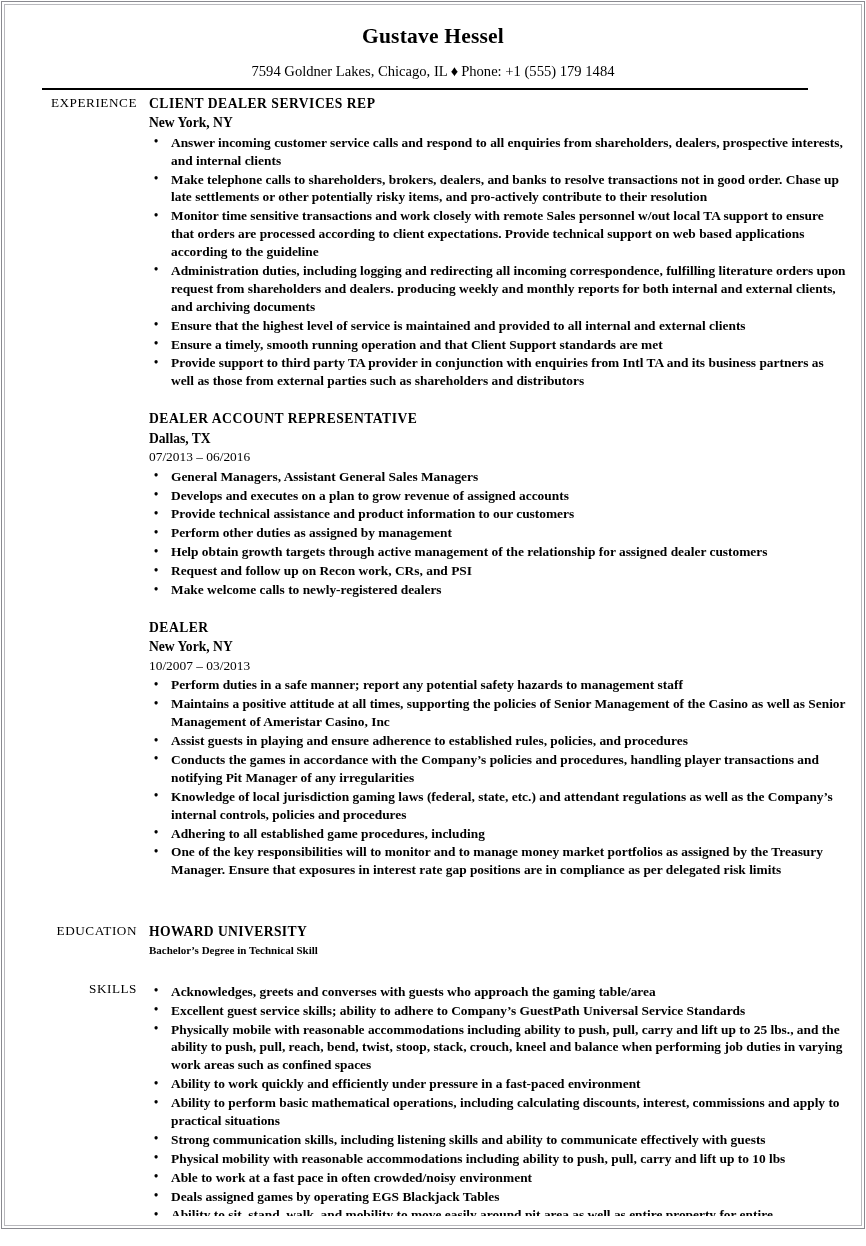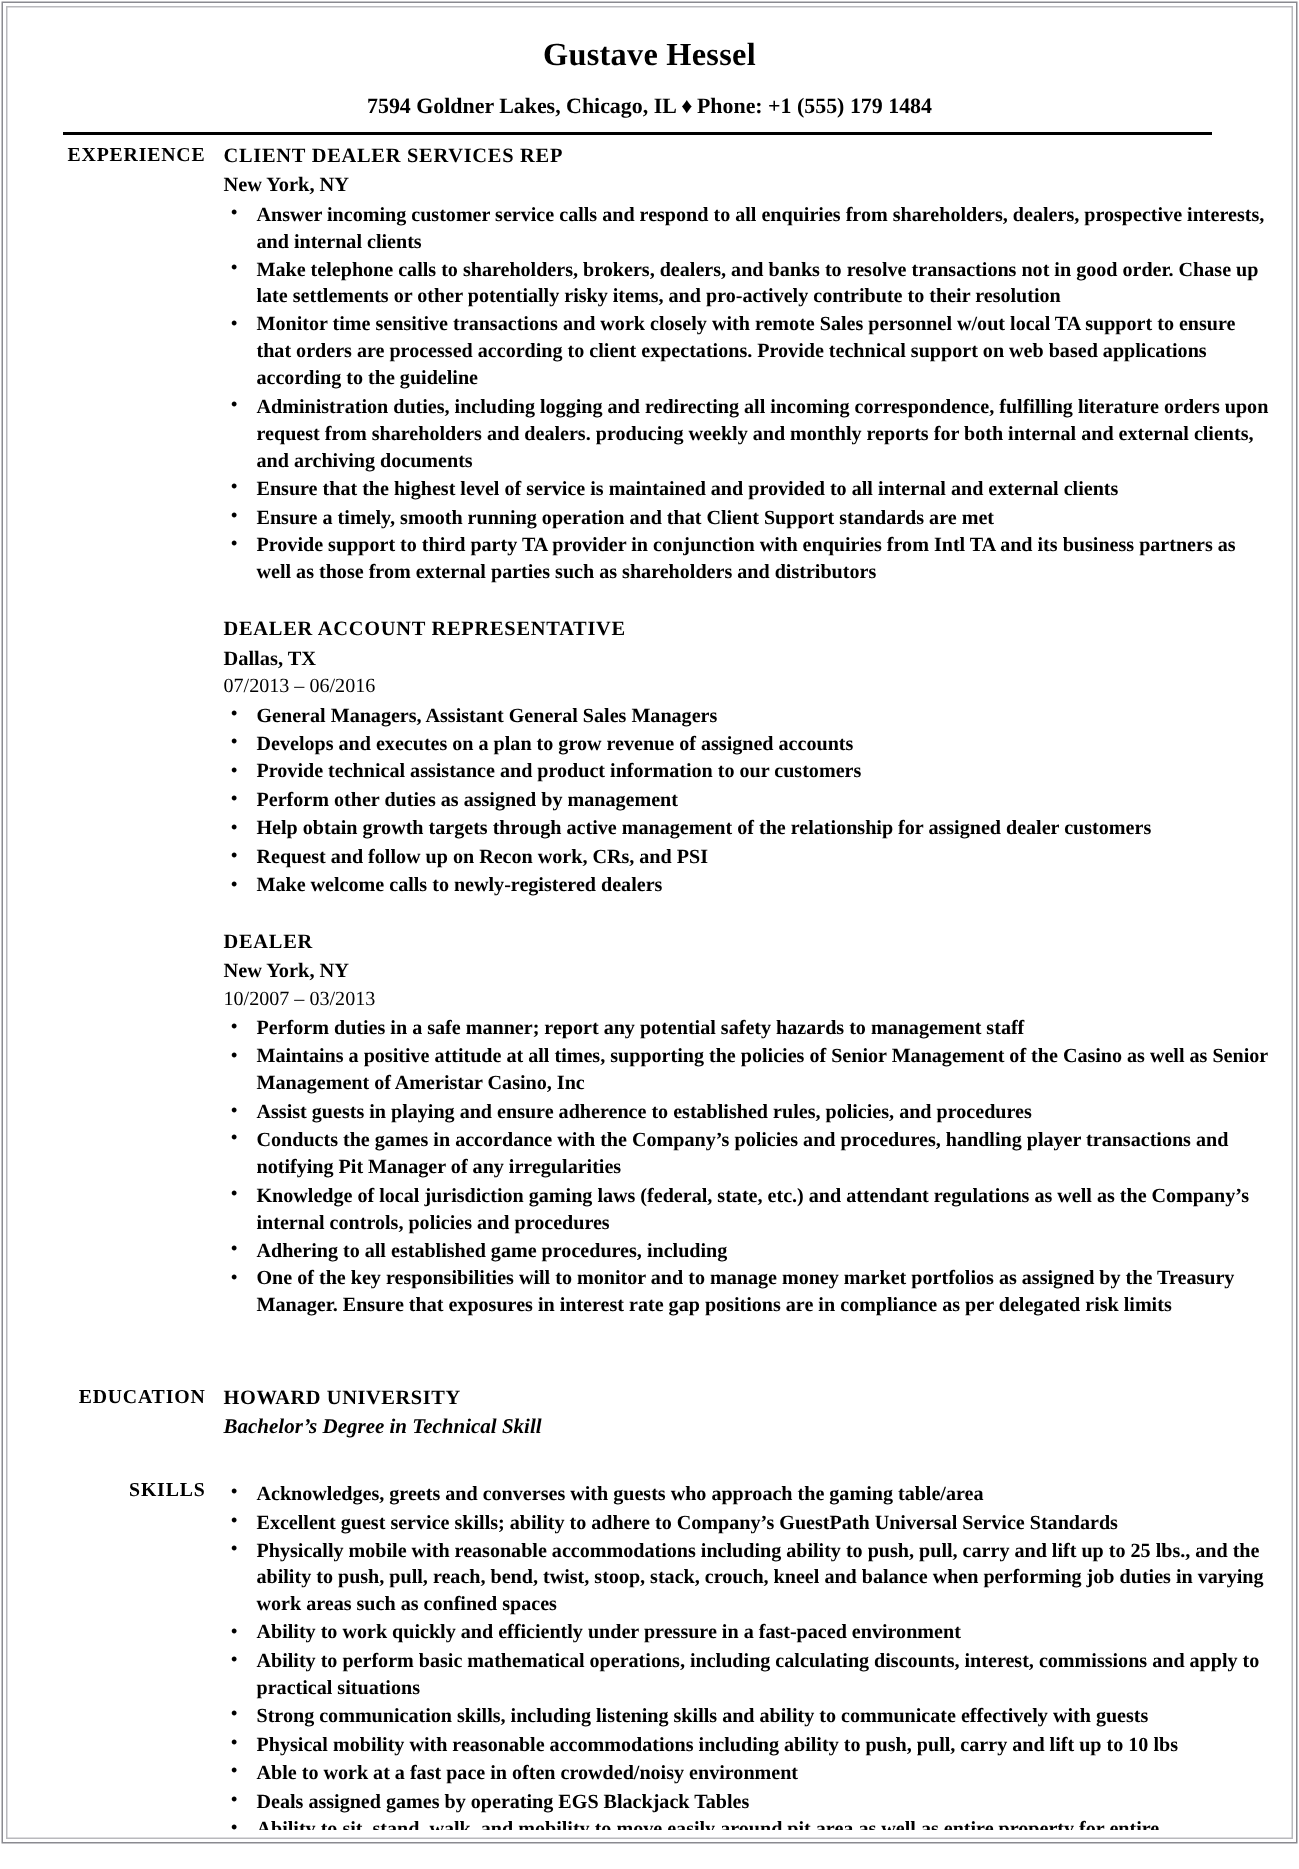--- a/index.html
+++ b/index.html
@@ -57,21 +57,21 @@
   }
   .hdr-name {
     font-size: 21.5px;
     font-weight: bold;
     letter-spacing: 0.2px;
     line-height: 1.1;
   }
   .hdr-contact {
     margin-top: 14px;
     font-size: 14.6px;
-    font-weight: bold;
+    font-weight: normal;
     line-height: 1.1;
   }
   .hdr-contact .sep {
     padding: 0 3px;
   }
   .hdr-rule {
     margin: 9px auto 0 auto;
     margin-left: 34px;
     margin-right: 50px;
     border-top: 2.4px solid #000000;
@@ -83,21 +83,21 @@
     display: flex;
     align-items: flex-start;
   }
   .sec-label {
     width: 141px;
     flex: 0 0 141px;
     text-align: right;
     padding-right: 12px;
     box-sizing: border-box;
     font-size: 13.2px;
-    font-weight: bold;
+    font-weight: normal;
     letter-spacing: 0.55px;
   }
   .sec-body {
     flex: 1 1 auto;
     padding-right: 12px;
     min-width: 0;
   }
 
   .job-title {
     font-size: 13.6px;
@@ -138,25 +138,24 @@
     font-size: 12px;
   }
 
   .edu-school {
     font-size: 13.6px;
     font-weight: bold;
     letter-spacing: 0.4px;
     line-height: 1.3;
   }
   .edu-degree {
-    font-size: 14px;
+    font-size: 11px;
     font-weight: bold;
     line-height: 1.35;
     margin-top: 2px;
-    font-style: italic;
   }
 
   .sp-exp { margin-top: 5px; }
   .sp-job { margin-top: 20px; }
   .sp-edu { margin-top: 44px; }
   .sp-skills { margin-top: 23px; }
   .clip-last { max-height: 10px; overflow: hidden; }
 </style>
 </head>
 <body>

